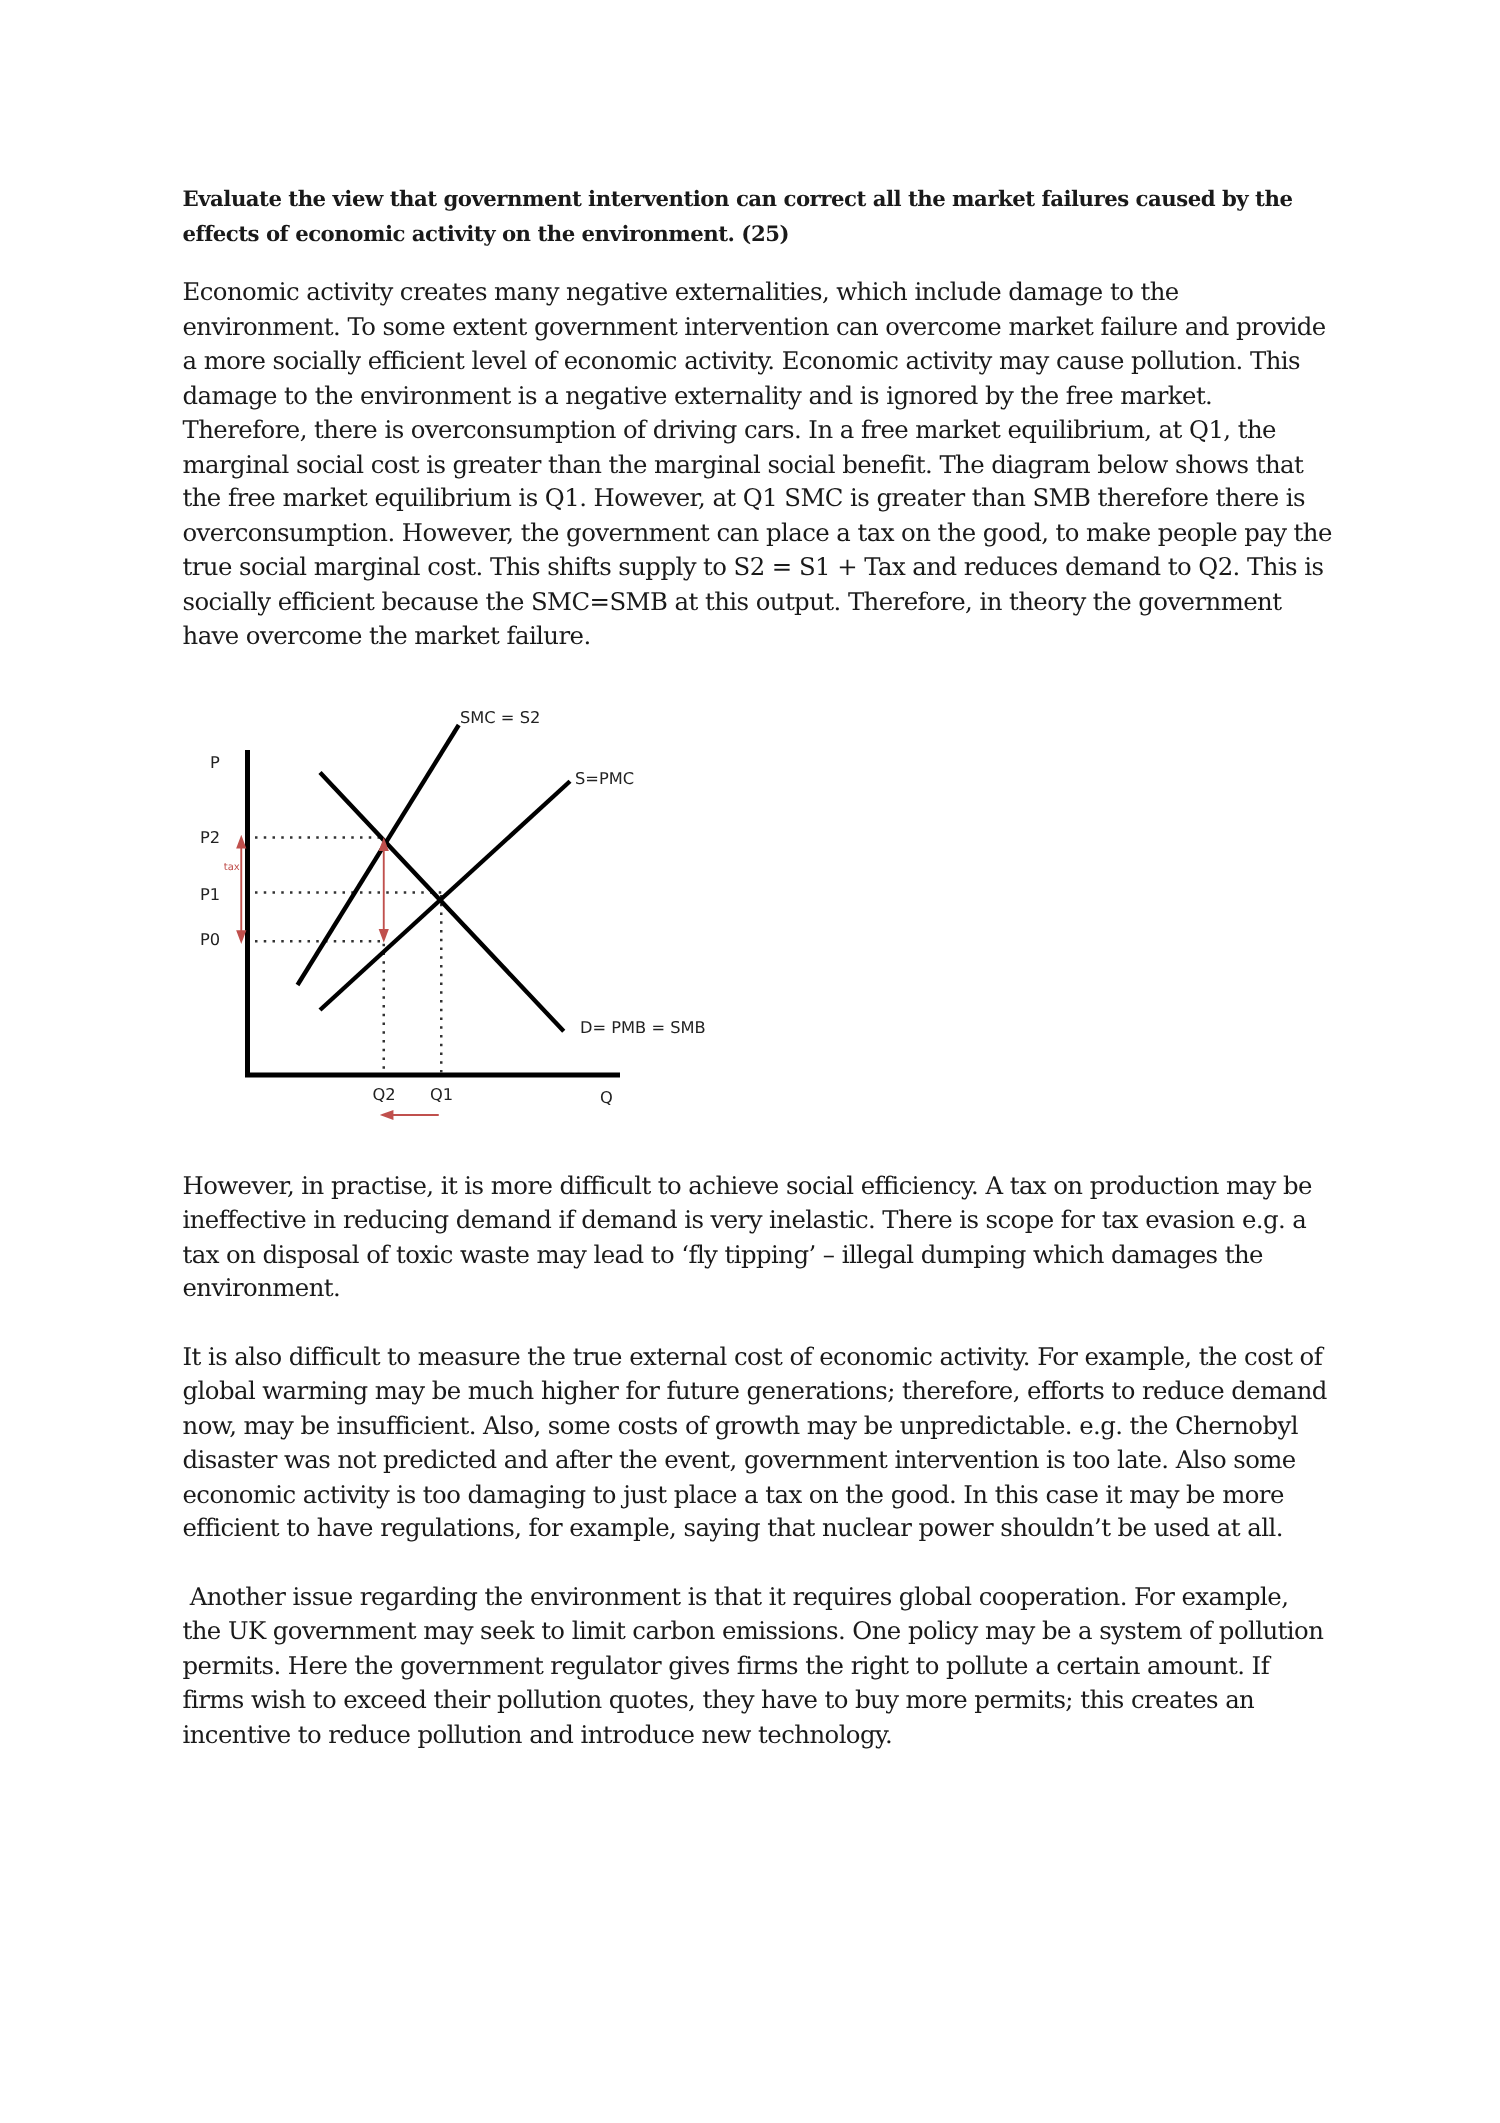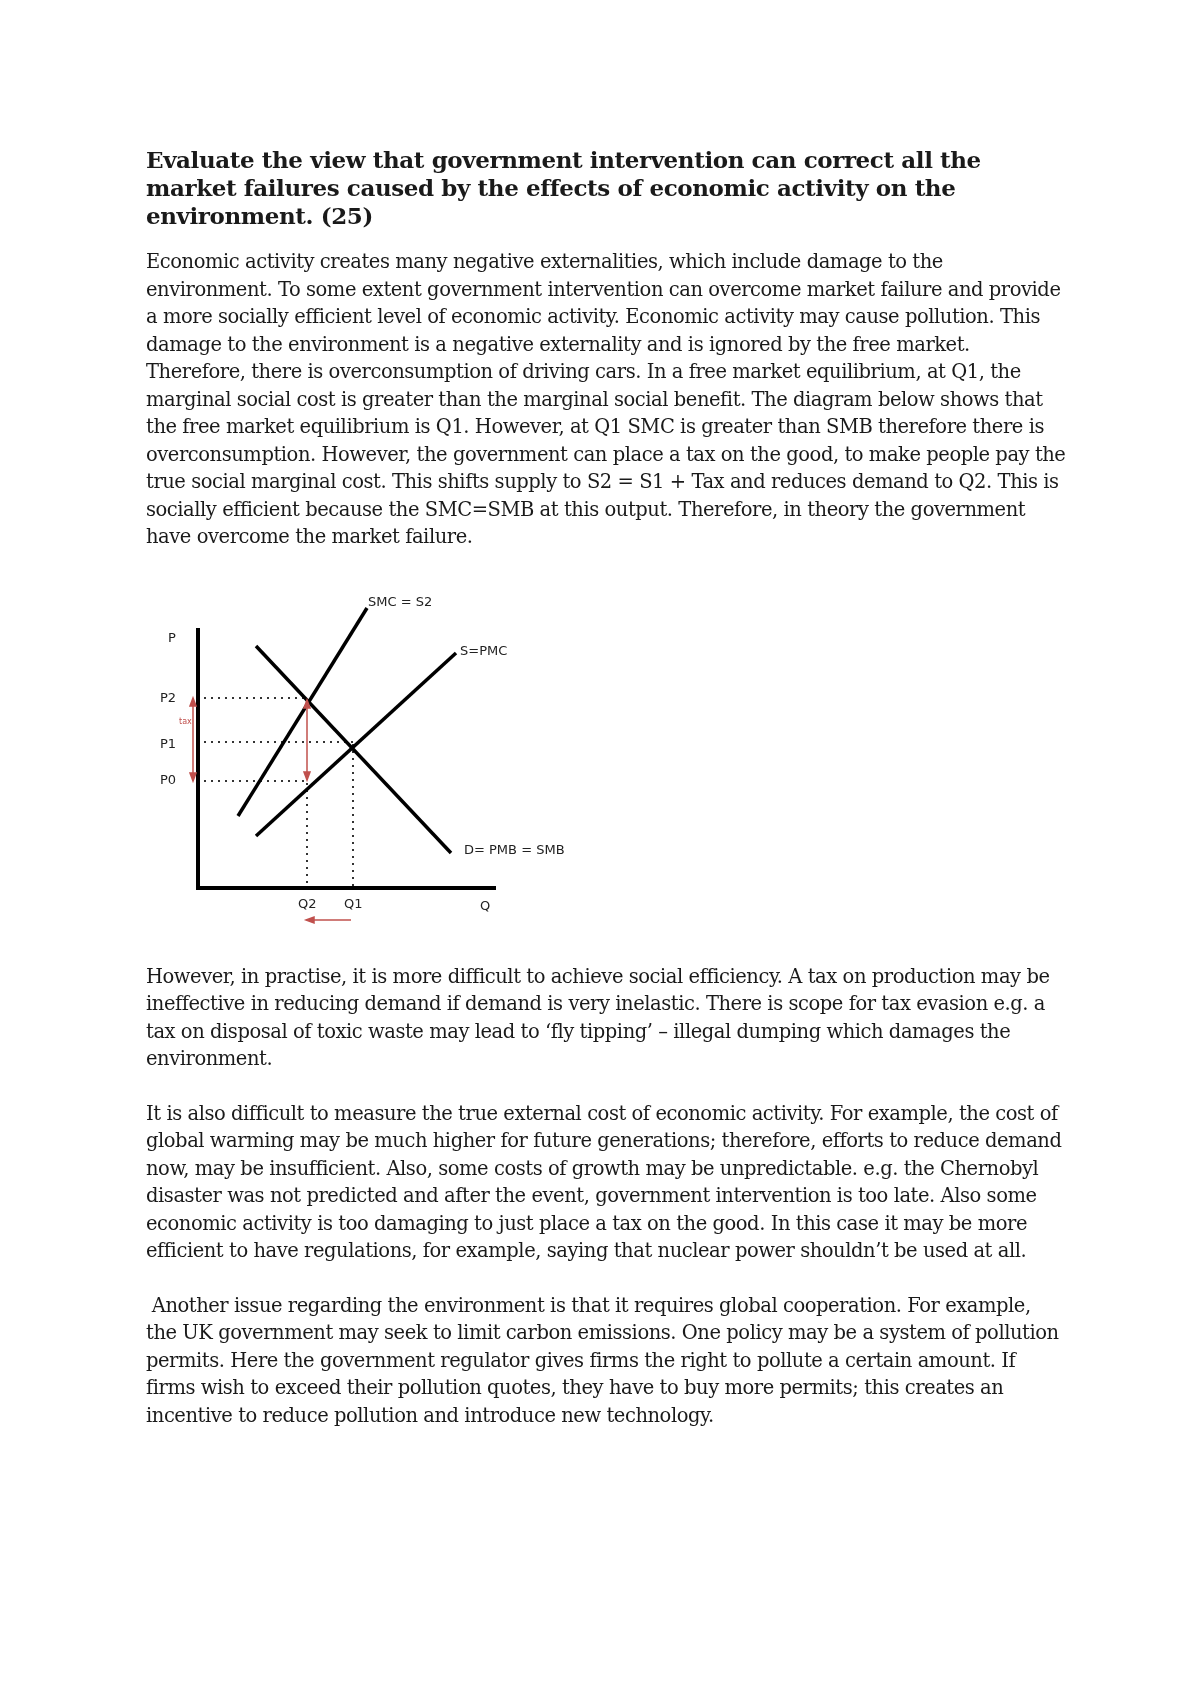--- a/index.html
+++ b/index.html
@@ -1,19 +1,19 @@
 <!DOCTYPE html>
 <html><head>
 <meta charset="utf-8">
 <style>
   html, body { margin: 0; padding: 0; background: #ffffff; }
   body { width: 1200px; height: 1698px; position: relative; overflow: hidden;
          font-family: "DejaVu Serif", "Liberation Serif", serif; color: #1a1a1a; }
   .page { position: absolute; left: 146px; top: 146px; width: 920px; }
-  .title { font-weight: bold; font-size: 23px; line-height: 28px; margin: 0 0 18px 0; letter-spacing: -0.4px; }
+  .title { font-weight: bold; font-size: 17px; line-height: 28px; margin: 0 0 18px 0; letter-spacing: -0.4px; }
   p.body { font-size: 19.5px; line-height: 27.5px; margin: 18px 0 27px 0; letter-spacing: -0.45px; }
   .figure { position: relative; width: 460px; height: 355px; margin: 10px 0 30px 0; }
   .figure svg { position: absolute; left: 0; top: 0; }
   .lbl { font-family: "DejaVu Sans", "Liberation Sans", sans-serif; font-size: 13px; fill: #222; }
 </style>
 </head>
 <body>
 
 <div class="page">
   <div class="title">Evaluate the view that government intervention can correct all the market failures caused by the effects of economic activity on the environment. (25)</div>

